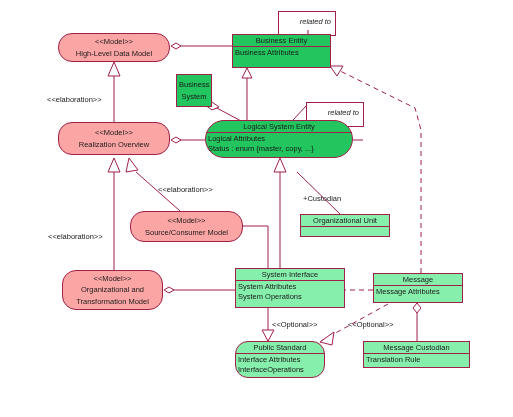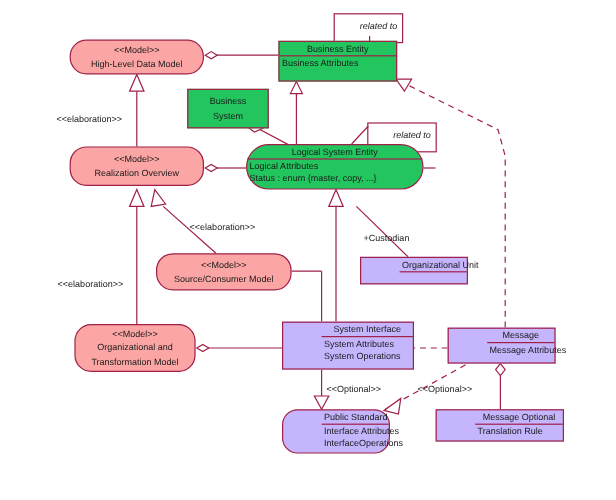--- a/index.html
+++ b/index.html
@@ -37,21 +37,21 @@
   }
   .node .sect {
     border-top: 1px solid #a02048;
     padding: 1px 2px 1px 2px;
     text-align: left;
   }
   .node .sect.empty { padding: 0; height: 10px; }
   .node .ln { white-space: nowrap; display: block; }
   .blue   { background: #fca5a5; border-radius: 14px; }
   .yellow { background: #22c55e; }
-  .green  { background: #c4b5fd; padding-left: 32px; }
+  .green  { background: #86efac; }
   .label {
     position: absolute;
     font-size: 7.5px;
     color: #1a1a1a;
     white-space: nowrap;
     z-index: 6;
     background: transparent;
   }
   .notebox {
     position: absolute;
@@ -163,21 +163,21 @@
     <div class="hdr">High-Level Data Model</div>
   </div>
 
   <div class="node yellow" style="left:232px; top:34px; width:99px; height:34px;">
     <div class="hdr">Business Entity</div>
     <div class="sect">
       <span class="ln">Business Attributes</span>
     </div>
   </div>
 
-  <div class="node yellow centerv" style="left:156px; top:74px; width:68px; height:33px;">
+  <div class="node yellow centerv" style="left:176px; top:74px; width:36px; height:33px;">
     <div class="hdr">Business</div>
     <div class="hdr">System</div>
   </div>
 
   <div class="node blue centerv" style="left:58px; top:122px; width:112px; height:33px;">
     <div class="hdr">&lt;&lt;Model&gt;&gt;</div>
     <div class="hdr">Realization Overview</div>
   </div>
 
   <div class="node yellow" style="left:205px; top:120px; width:148px; height:38px;border-radius:19px;">
@@ -221,21 +221,21 @@
 
   <div class="node green" style="left:235px; top:341px; width:90px; height:37px;border-radius:13px;">
     <div class="hdr">Public Standard</div>
     <div class="sect">
       <span class="ln">Interface Attributes</span>
       <span class="ln">InterfaceOperations</span>
     </div>
   </div>
 
   <div class="node green" style="left:363px; top:341px; width:107px; height:27px;">
-    <div class="hdr">Message Optional</div>
+    <div class="hdr">Message Custodian</div>
     <div class="sect">
       <span class="ln">Translation Rule</span>
     </div>
   </div>
 
   <div class="label" style="left:47px; top:95px;">&lt;&lt;elaboration&gt;&gt;</div>
 
   <div class="label" style="left:158px; top:185px;">&lt;&lt;elaboration&gt;&gt;</div>
 
   <div class="label" style="left:48px; top:232px;">&lt;&lt;elaboration&gt;&gt;</div>

